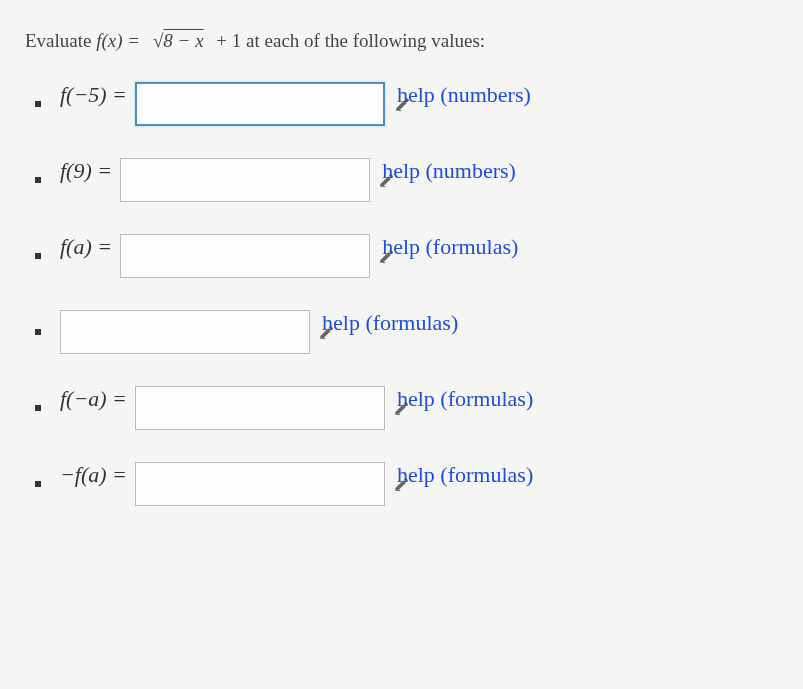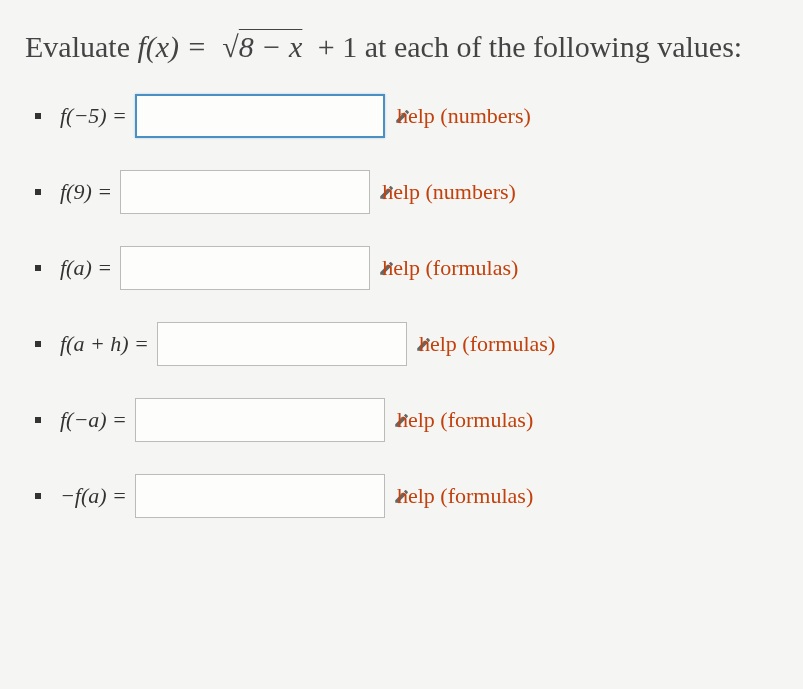--- a/index.html
+++ b/index.html
@@ -11,30 +11,30 @@
       font-family: Georgia, 'Times New Roman', serif;
       font-size: 22px;
       color: #333;
       background: #f5f5f3;
       padding: 30px 25px;
       width: 803px;
       height: 689px;
     }
     .prompt {
       margin-bottom: 30px;
-      font-size: 30px;
+      font-size: 19px;
       color: #444;
     }
     .items {
       list-style: none;
       padding-left: 35px;
     }
     .item {
       display: flex;
-      align-items: center;
+      align-items: flex-start;
       margin-bottom: 32px;
       position: relative;
     }
     .bullet {
       position: absolute;
       left: -25px;
       top: 50%;
       transform: translateY(-50%);
       width: 6px;
       height: 6px;
@@ -69,21 +69,21 @@
       font-family: Georgia, serif;
       height: 100%;
     }
     .pencil-btn {
       display: inline-flex;
       align-items: center;
       cursor: pointer;
       padding: 2px;
     }
     .help-link {
-      color: #c2410c;
+      color: #1d4ed8;
       font-size: 22px;
     }
     .sqrt-sym {
       font-family: Georgia, serif;
     }
     .overline {
       text-decoration: overline;
       text-decoration-thickness: 1px;
     }
   </style>
@@ -133,21 +133,20 @@
           <svg width="18" height="16" viewBox="0 0 24 20">
             <path d="M3 15.5V19h3.5L17 8.5l-3.5-3.5L3 15.5zM19.7 5.8c.4-.4.4-1 0-1.4l-2.1-2.1c-.4-.4-1-.4-1.4 0L14.5 4l3.5 3.5 1.7-1.7z" fill="#666"></path>
             <path d="M6 18 L10 18 L8 20 Z" fill="#666"></path>
           </svg>
         </span>
       </span>
       <span class="help-link">help (formulas)</span>
     </li>
     <li class="item">
       <span class="bullet"></span>
-      <span class="label">f(a + h) =</span>
       <span class="input-wrap">
         <input class="input-field" type="text" style="">
         <span class="pencil-btn">
           <svg width="18" height="16" viewBox="0 0 24 20">
             <path d="M3 15.5V19h3.5L17 8.5l-3.5-3.5L3 15.5zM19.7 5.8c.4-.4.4-1 0-1.4l-2.1-2.1c-.4-.4-1-.4-1.4 0L14.5 4l3.5 3.5 1.7-1.7z" fill="#666"></path>
             <path d="M6 18 L10 18 L8 20 Z" fill="#666"></path>
           </svg>
         </span>
       </span>
       <span class="help-link">help (formulas)</span>

